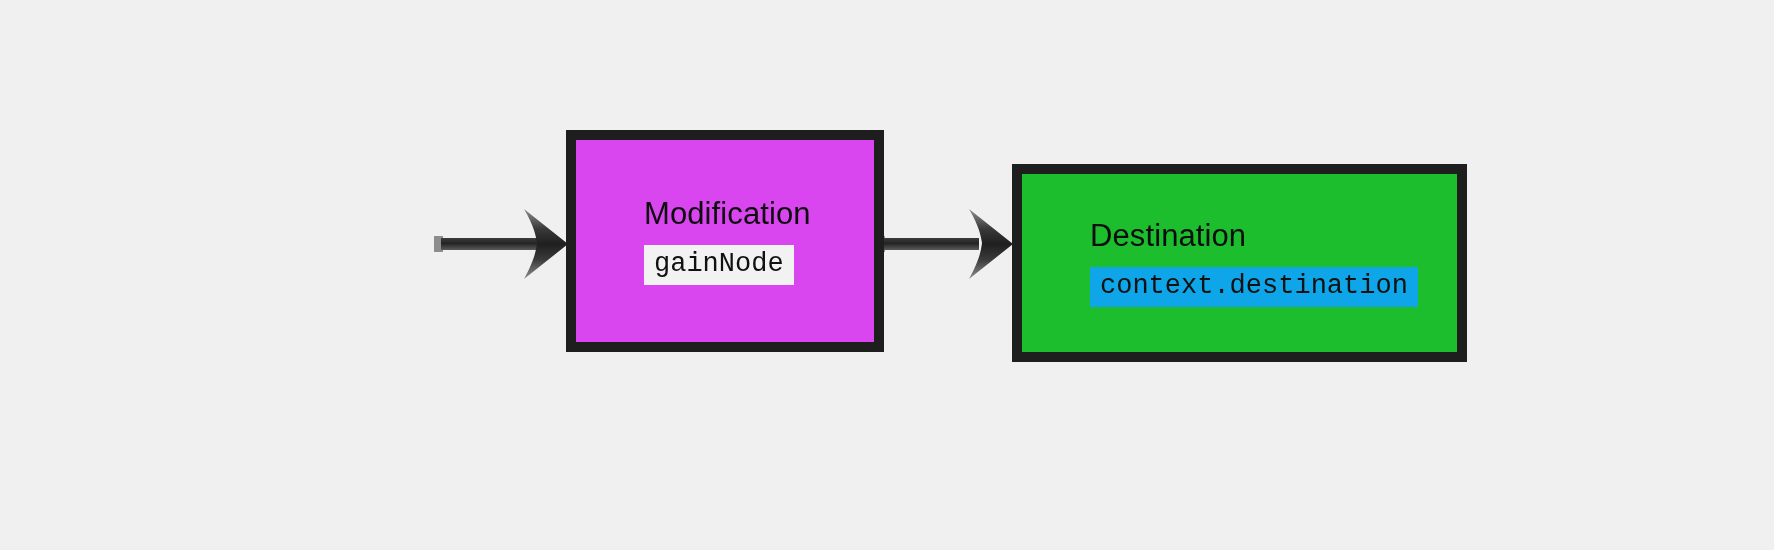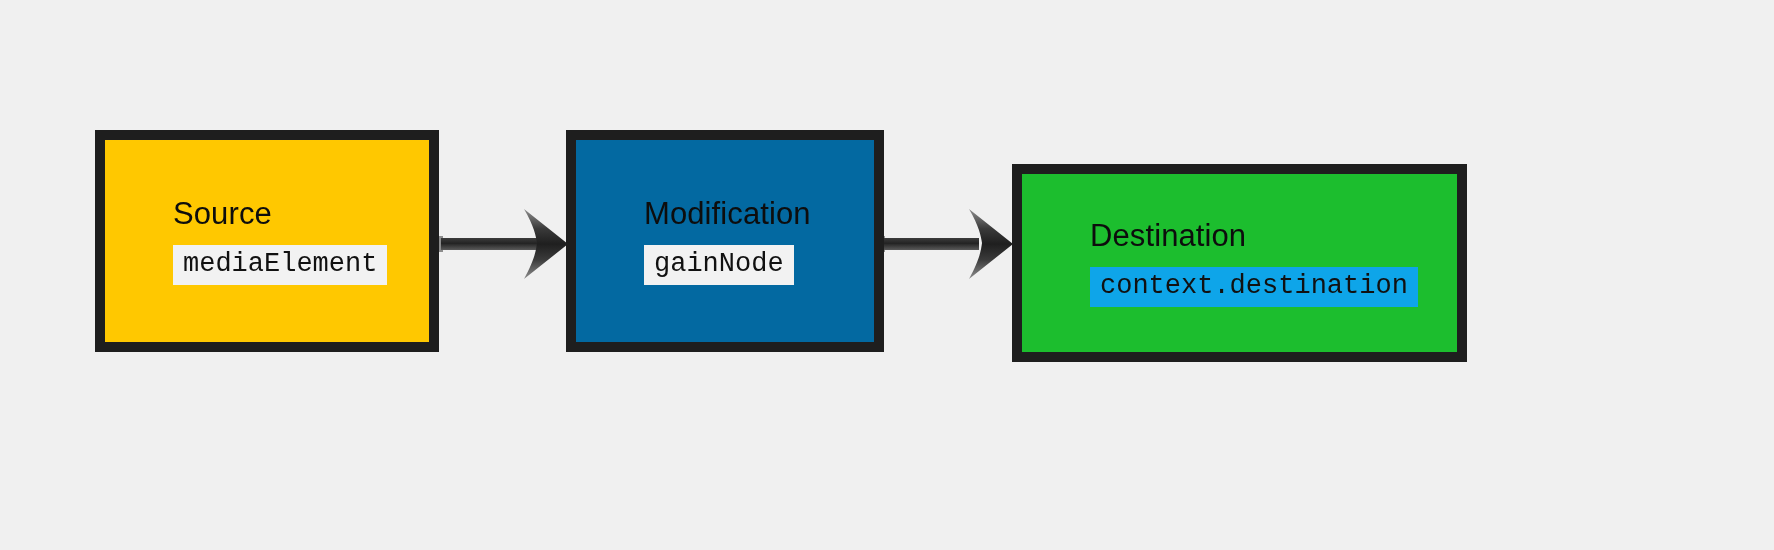--- a/index.html
+++ b/index.html
@@ -133,26 +133,22 @@
       <rect x="876" y="236" width="9" height="16" fill="#8d8d8d"></rect>
       <rect x="883" y="238" width="96" height="12" fill="url(#shaftGrad)"></rect>
       <path d="M 1013 244
                L 969 209
                C 979 226 981 236 982 243
                C 981 251 979 261 969 279
                Z" fill="url(#headGrad2)"></path>
     </g>
   </svg>
 
-  <div class="node" id="node-source" style="background: rgb(255, 200, 0); border-color: rgb(30, 30, 30);">
-    <div class="node-title">Source</div>
-    <div class="node-code" style="background: rgb(242, 242, 242);">mediaElement</div>
-  </div>
 
-  <div class="node" id="node-modification" style="background: #0369a1; border-color: rgb(30, 30, 30);">
+  <div class="node" id="node-modification" style="background: #d946ef; border-color: rgb(30, 30, 30);">
     <div class="node-title">Modification</div>
     <div class="node-code" style="background: rgb(242, 242, 242);">gainNode</div>
   </div>
 
   <div class="node" id="node-destination" style="background: rgb(28, 190, 46); border-color: rgb(30, 30, 30);">
     <div class="node-title">Destination</div>
     <div class="node-code" style="background: #0ea5e9;">context.destination</div>
   </div>
 
 </div>

